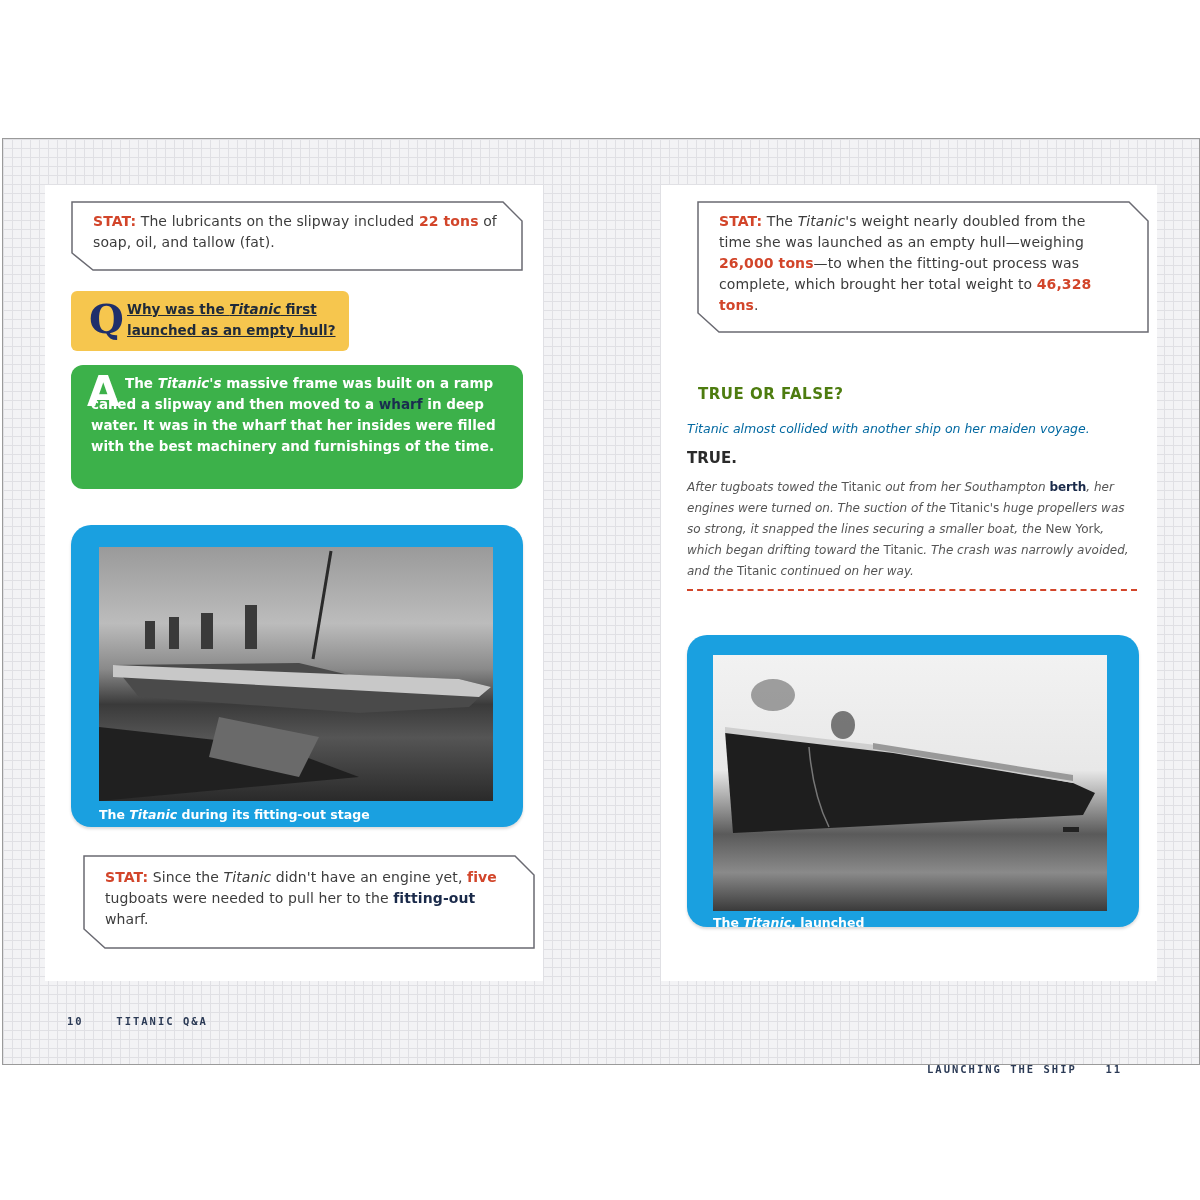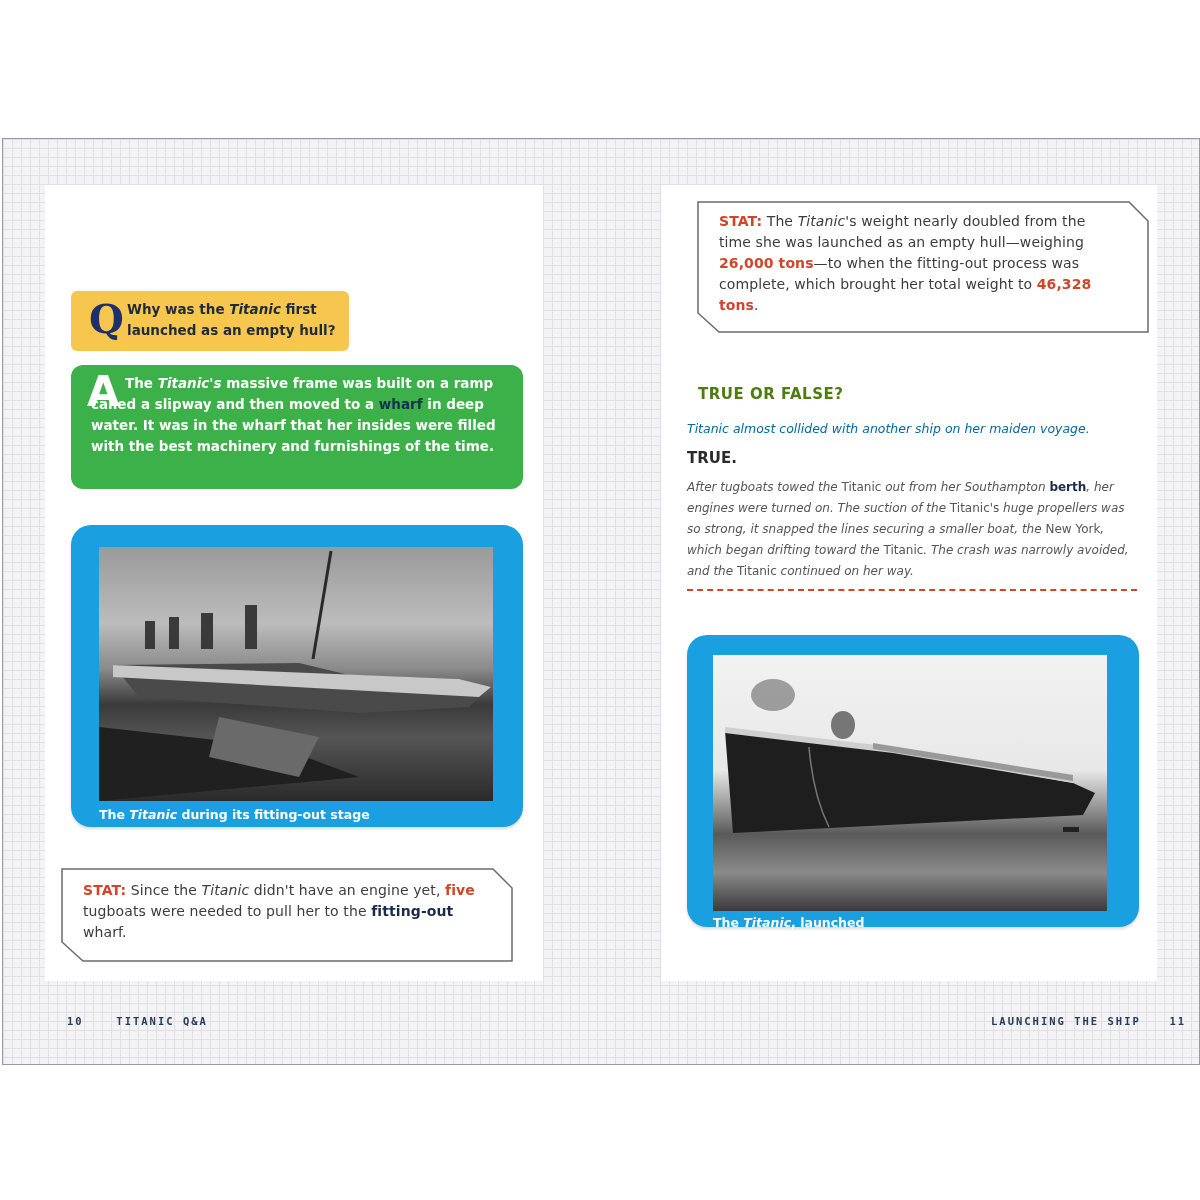--- a/index.html
+++ b/index.html
@@ -20,21 +20,21 @@
   .stat-box { position:absolute; box-sizing:border-box; }
   .stat-box svg.frame { position:absolute; left:0; top:0; }
   .stat-text { position:absolute; font-family:"DejaVu Sans", sans-serif; font-size:14px; line-height:21px; color:#3c3c3c; letter-spacing:0.1px; }
   .stat-label { color:#d2452a; font-weight:bold; }
   .hl-red { color:#d2452a; font-weight:bold; }
   .hl-dark { color:#1a2a4a; font-weight:bold; }
   .it { font-style:italic; }
 
   .q-box { position:absolute; left:26px; top:106px; width:278px; height:60px; background:#f6c64e; border-radius:6px; }
   .q-letter { position:absolute; left:18px; top:4px; font-family:"DejaVu Serif", serif; font-weight:bold; font-size:40px; color:#1f2f6b; }
-  .q-text { position:absolute; left:56px; top:8px; font-size:13.5px; line-height:21px; font-weight:bold; color:#1f2a3a; }
+  .q-text { position:absolute; left:56px; top:8px; font-size:13.5px; line-height:21px; font-weight:bold; color:#1f2a3a;text-decoration:underline; }
 
   .a-box { position:absolute; left:26px; top:180px; width:452px; height:124px; background:#3cb14a; border-radius:12px; }
   .a-letter { position:absolute; left:16px; top:2px; font-family:"DejaVu Sans", sans-serif; font-weight:bold; font-size:42px; color:#ffffff; }
   .a-text { position:absolute; left:20px; top:8px; width:420px; font-size:13.5px; line-height:21px; font-weight:bold; color:#ffffff; text-indent:34px; }
   .a-text .term { color:#1a2e4f; }
 
   .photo-frame { position:absolute; background:#1aa0e0; border-radius:20px; box-shadow:0 2px 3px rgba(0,0,0,0.15); }
   .photo-tail { position:absolute; width:0; height:0; }
   .photo { position:absolute; overflow:hidden; }
   .caption { position:absolute; font-size:12.5px; font-weight:bold; color:#ffffff; }
@@ -49,20 +49,28 @@
 
   .footer { position:absolute; top:876px; font-family:"DejaVu Sans Mono", monospace; font-size:10.5px; font-weight:bold; color:#2b3a55; letter-spacing:2px;text-align:right; }
 </style>
 </head>
 <body>
 
 <div class="spread">
 
   <div class="page left">
 
+    <div class="stat-box" style="left:26px;top:16px;width:452px;height:70px;">
+      <svg class="frame" width="452" height="70">
+        <polygon points="1,1 432,1 451,20 451,69 22,69 1,52" fill="#fff" stroke="#6a6a72" stroke-width="1.5"></polygon>
+      </svg>
+      <div class="stat-text" style="left:22px;top:10px;width:420px;">
+        <span class="stat-label">STAT:</span><span> The lubricants on the slipway included </span><span class="hl-red">22 tons</span><span> of soap, oil, and tallow (fat).</span>
+      </div>
+    </div>
 
     <div class="q-box">
       <div class="q-letter">Q</div>
       <div class="q-text">
         <span>Why was the </span><span class="it">Titanic</span><span> first launched as an empty hull?</span>
       </div>
     </div>
 
     <div class="a-box">
       <div class="a-letter">A</div>
@@ -86,21 +94,21 @@
           <line x1="214" y1="112" x2="232" y2="4" stroke="#2a2a2a" stroke-width="3"></line>
           <polygon points="0,180 180,200 260,230 0,254" fill="#202020"></polygon>
           <polygon points="120,170 220,190 200,230 110,210" fill="#6a6a6a"></polygon>
         </svg>
       </div>
       <div class="caption" style="left:28px;top:282px;">
         <span>The </span><span class="it">Titanic</span><span> during its fitting-out stage</span>
       </div>
     </div>
 
-    <div class="stat-box" style="left:16px;top:670px;width:452px;height:72px;margin-top:13px;">
+    <div class="stat-box" style="left:38px;top:670px;width:452px;height:72px;">
       <svg class="frame" width="452" height="94">
         <polygon points="1,1 432,1 451,20 451,93 22,93 1,74" fill="#fff" stroke="#6a6a72" stroke-width="1.5"></polygon>
       </svg>
       <div class="stat-text" style="left:22px;top:12px;width:410px;">
         <span class="stat-label">STAT:</span><span> Since the </span><span class="it">Titanic</span><span> didn't have an engine yet, </span><span class="hl-red">five</span><span> tugboats were needed to pull her to the </span><span class="hl-dark">fitting-out</span><span> wharf.</span>
       </div>
     </div>
   </div>
 
   <div class="footer" style="left:64px;">
@@ -142,18 +150,18 @@
           <path d="M96,92 Q100,140 116,172" stroke="#777" stroke-width="1.5" fill="none"></path>
           <rect x="350" y="172" width="16" height="5" fill="#222"></rect>
         </svg>
       </div>
       <div class="caption" style="left:26px;top:280px;">
         <span>The </span><span class="it">Titanic</span><span>, launched</span>
       </div>
     </div>
   </div>
 
-  <div class="footer" style="left:988px;">
+  <div class="footer" style="left:924px;margin-top:48px;">
     <span>LAUNCHING THE SHIP</span>
     <span style="display:inline-block;width:12px;"></span>
     <span>11</span>
   </div>
 </div>
 
 </body></html>

